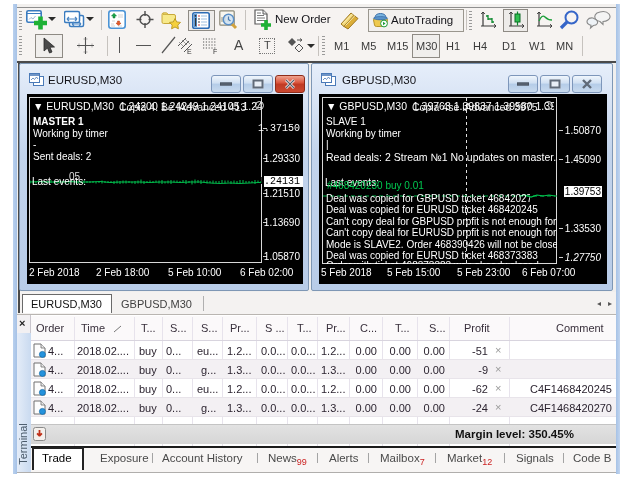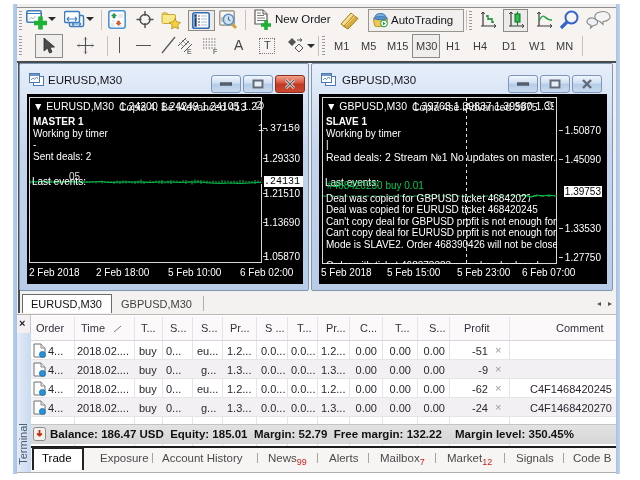--- a/index.html
+++ b/index.html
@@ -298,43 +298,44 @@
   <div class="abs" style="left:147px;top:4px;width:1px;height:165px;background-image:repeating-linear-gradient(to bottom,#e0e0e0 0 3px,transparent 3px 6px);"></div>
 
   <svg class="abs" style="left:4px;top:96px;" width="234" height="12" viewBox="0 0 234 12">
    <path d="M0 6 H234" stroke="#00b64a" stroke-width="1" stroke-dasharray="4 3"></path>
    <polyline points="196,6 202,5 208,7 214,5 220,6 226,5 232,6" stroke="#00c850" stroke-width="1.2" fill="none"></polyline>
   </svg>
 
   <div class="ctext" style="left:7px;top:6px;font-size:10.5px;width:228px;overflow:hidden;">▼ GBPUSD,M30  1.39763 1.39837 1.39580 1.39753</div>
   <div class="ctext" style="left:93px;top:7px;opacity:0.9;font-size:10.5px;">Copia 4se lAdvanced 3975</div>
   <div class="abs" style="left:225px;top:7px;width:9px;height:9px;border:1px solid #e8e8e8;border-radius:50%;"></div>
-  <div class="ctext" style="left:7px;top:22px;font-weight:bold;">SLAVE 1</div>
+  <div class="ctext" style="left:7px;top:22px;font-weight:normal;">SLAVE 1</div>
   <div class="ctext" style="left:7px;top:33.5px;">Working by timer</div>
   <div class="ctext" style="left:7px;top:45px;">|</div>
   <div class="ctext" style="left:7px;top:57px;width:231px;overflow:hidden;font-size:10.5px;">Read deals: 2 Stream №1 No updates on master.</div>
   <div class="ctext" style="left:6px;top:83px;">Last events:</div>
   <div class="ctext" style="left:8px;top:86px;color:#00c850;">#468420230 buy 0.01</div>
   <div class="ctext" style="left:7px;top:99px;width:204px;overflow:hidden;font-size:10px;">Deal was copied for GBPUSD ticket 468420270</div>
   <div class="ctext" style="left:7px;top:110px;width:231px;overflow:hidden;font-size:10px;">Deal was copied for EURUSD ticket 468420245</div>
   <div class="ctext" style="left:7px;top:121.5px;width:231px;overflow:hidden;font-size:10px;">Can't copy deal for GBPUSD prpfit is not enough for tick</div>
   <div class="ctext" style="left:7px;top:133px;width:231px;overflow:hidden;font-size:10px;">Can't copy deal for EURUSD prpfit is not enough for tic</div>
   <div class="ctext" style="left:7px;top:144.5px;width:231px;overflow:hidden;font-size:10px;">Mode is SLAVE2. Order 468390426 will not be closed</div>
+  <div class="ctext" style="left:7px;top:156px;width:231px;overflow:hidden;font-size:10px;">Deal was copied for EURUSD ticket 468373383</div>
   <div class="ctext" style="left:7px;top:166px;height:4px;width:231px;overflow:hidden;">Order with ticket 468373383 was already closed</div>
 
   <div class="tick" style="left:240px;top:36px;"></div>
         <div class="plabel" style="left:230px;top:31px;">1.50870</div>
   <div class="tick" style="left:240px;top:65px;"></div>
         <div class="plabel" style="left:230px;top:60px;">1.45090</div>
   <div class="abs" style="left:245px;top:92px;width:38px;height:11px;background:#fff;"></div>
   <div class="plabel" style="left:230px;top:92px;color:#000;">1.39753</div>
   <div class="tick" style="left:240px;top:134px;"></div>
         <div class="plabel" style="left:230px;top:129px;">1.33530</div>
   <div class="tick" style="left:240px;top:163px;"></div>
-        <div class="plabel" style="left:230px;top:158px;">1.27750</div>
+        <div class="plabel" style="left:230px;top:158px;font-style:italic;">1.27750</div>
 
   <div class="ctext" style="left:2px;top:173px;">5 Feb 2018</div>
   <div class="ctext" style="left:68px;top:173px;">5 Feb 15:00</div>
   <div class="ctext" style="left:138px;top:173px;">5 Feb 23:00</div>
   <div class="ctext" style="left:203px;top:173px;">6 Feb 07:00</div>
  </div>
 </div>
 
 <div class="abs" style="left:20px;top:292px;width:596px;height:22px;background:#f4f2f1;"></div>
 <div class="abs" style="left:22px;top:294px;width:90px;height:19px;background:#fff;border:1px solid #6a6a6a;border-bottom:none;"></div>
@@ -473,21 +474,20 @@
 <div class="cell num" style="left:408px;top:402px;width:37px;">0.00</div>
 <div class="cell num" style="left:448px;top:402px;width:40px;">-24</div>
 <div class="cell" style="left:495px;top:401px;color:#999;">×</div>
 <div class="cell num" style="left:520px;top:402px;width:92px;">C4F1468420270</div>
 
 <div class="abs" style="left:31px;top:424px;width:585px;height:20px;background:linear-gradient(#e2e2e2,#d6d6d6);border-top:1px solid #c4c4c4;"></div>
 <svg class="abs" style="left:33px;top:427px;" width="13" height="14" viewBox="0 0 13 14">
  <rect x="0.5" y="0.5" width="12" height="13" rx="2" fill="#f4f0ec" stroke="#8a8a8a" stroke-width="1"></rect>
  <path d="M6.5 3 v6 M6.5 9 l-2.4-2.6 M6.5 9 l2.4-2.6" stroke="#c03018" stroke-width="1.8"></path>
 </svg>
-<div class="abs" style="left:50px;top:428px;font-size:11.5px;font-weight:bold;color:#111;white-space:nowrap;">Balance: 186.47 USD&nbsp; Equity: 185.01&nbsp; Margin: 52.79&nbsp; Free margin: 132.22</div>
 <div class="abs" style="left:455px;top:428px;font-size:11.5px;font-weight:bold;color:#111;white-space:nowrap;">Margin level: 350.45%</div>
 
 <div class="abs" style="left:31px;top:446px;width:585px;height:2px;background:#1c1c1c;"></div>
 <div class="abs" style="left:31px;top:448px;width:585px;height:24px;background:#f7f5f4;"></div>
 <div class="abs" style="left:32px;top:447px;width:52px;height:23px;background:#fff;border:2px solid #222;border-bottom:none;"></div>
 <div class="abs" style="left:42px;top:452px;font-size:11.5px;color:#000;">Trade</div>
 <div class="btab" style="left:100px;">Exposure</div>
 <div class="btsep" style="left:151px;">|</div>
 <div class="btab" style="left:162px;">Account History</div>
 <div class="btsep" style="left:256px;">|</div>

